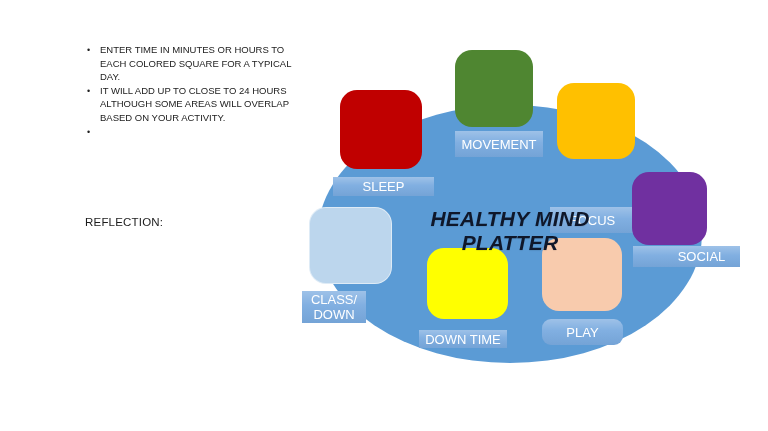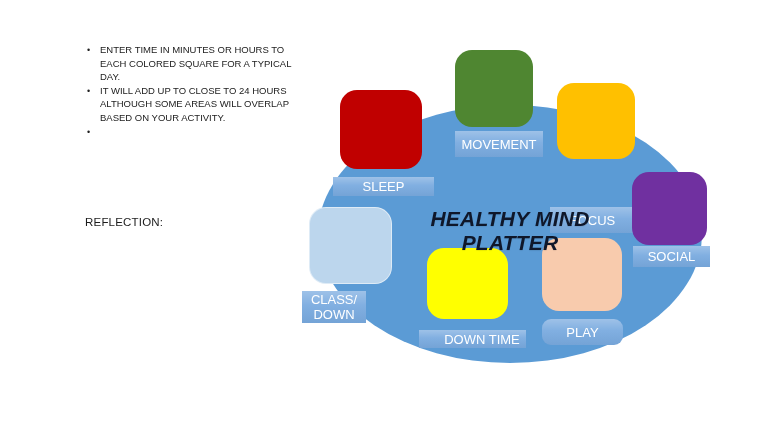--- a/index.html
+++ b/index.html
@@ -86,24 +86,24 @@
 
   <div class="reflection">REFLECTION:</div>
 
   <div class="platter">
 
     <div class="ellipse" style="background-color: rgb(91, 155, 213);"></div>
 
     <div class="bar bar-sleep" style="background-color: rgb(121, 170, 223);">SLEEP</div>
     <div class="bar bar-movement" style="background-color: rgb(121, 170, 223);">MOVEMENT</div>
     <div class="bar bar-focus" style="background-color: rgb(121, 170, 223); margin-top: 37px;">FOCUS</div>
-    <div class="bar bar-social" style="background-color: rgb(121, 170, 223);">SOCIAL</div>
+    <div class="bar bar-social" style="background-color: rgb(121, 170, 223); padding-left: 30px;">SOCIAL</div>
     <div class="bar bar-classwork" style="background-color: rgb(121, 170, 223);">CLASS/
 DOWN</div>
-    <div class="bar bar-downtime" style="background-color: rgb(121, 170, 223); padding-left: 19px;">DOWN TIME</div>
+    <div class="bar bar-downtime" style="background-color: rgb(121, 170, 223);">DOWN TIME</div>
     <div class="bar bar-play" style="background-color: rgb(121, 170, 223); border-radius: 9px;">PLAY</div>
 
     <div class="sq sq-sleep" style="background-color: rgb(192, 0, 0);"></div>
     <div class="sq sq-movement" style="background-color: rgb(79, 134, 49);"></div>
     <div class="sq sq-focus" style="background-color: rgb(255, 192, 0);"></div>
     <div class="sq sq-social" style="background-color: rgb(112, 48, 160);"></div>
     <div class="sq sq-classwork" style="background-color: rgb(188, 214, 237);"></div>
     <div class="sq sq-downtime" style="background-color: rgb(255, 255, 0);"></div>
     <div class="sq sq-play" style="background-color: rgb(248, 203, 173);"></div>
 

